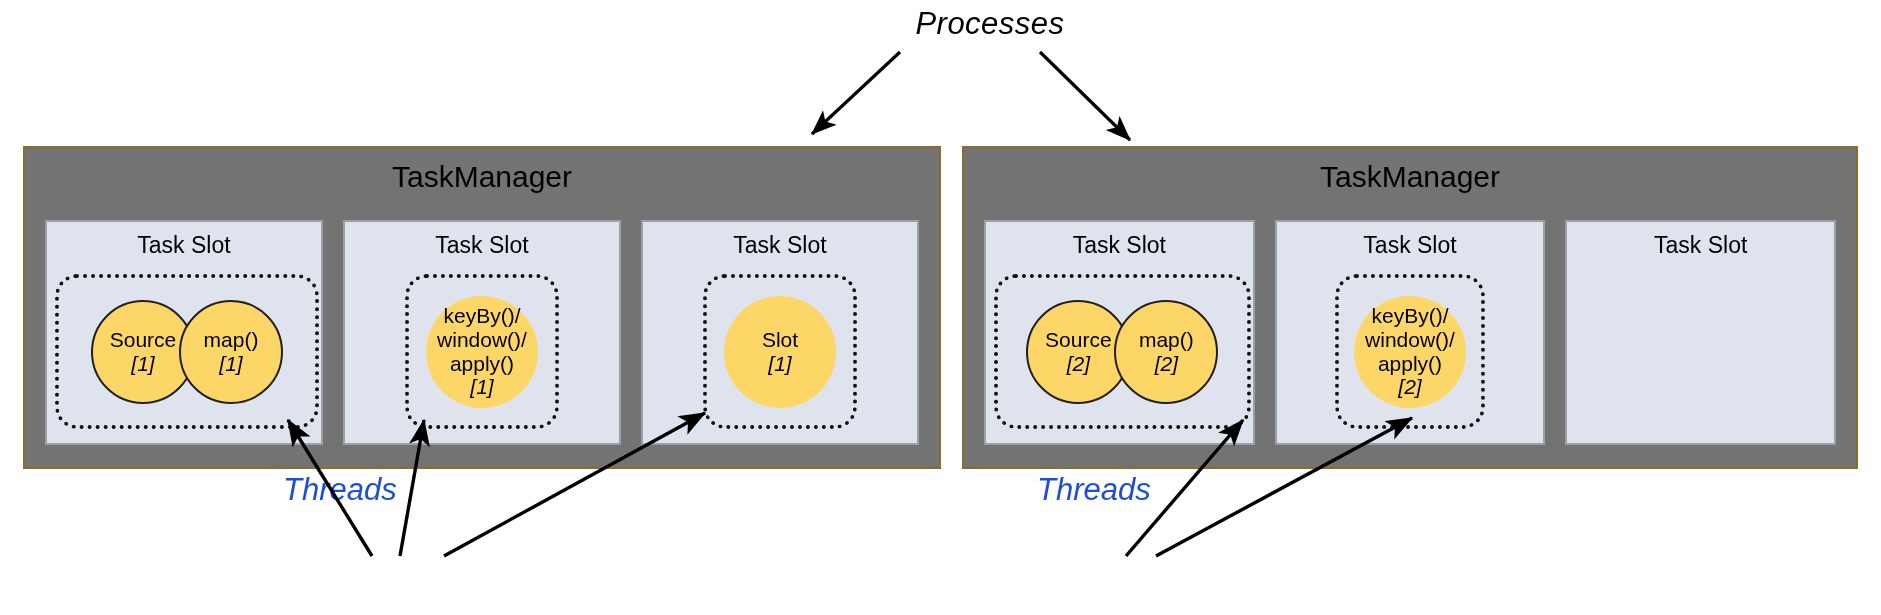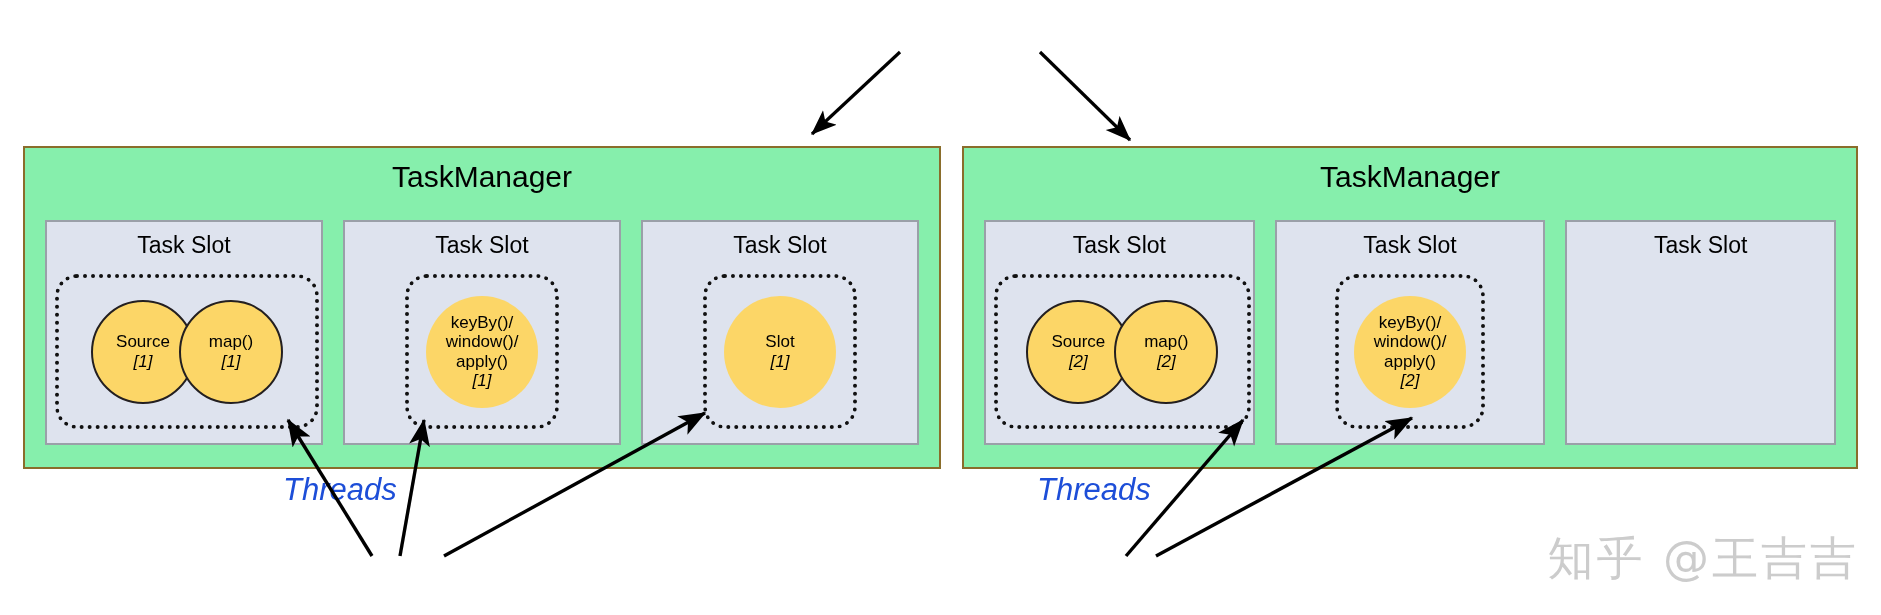--- a/index.html
+++ b/index.html
@@ -33,21 +33,21 @@
     font-style: italic;
     color: #000000;
     letter-spacing: 0.5px;
   }
 
   
   .taskmanager {
     position: absolute;
     top: 146px;
     height: 323px;
-    background: #86efac;
+    background: #737373;
     border: 2px solid #8a6d2b;
     box-sizing: border-box;
   }
   .taskmanager.tm-left  { left: 23px;  width: 918px; }
   .taskmanager.tm-right { left: 962px; width: 896px; }
 
   .tm-title {
     position: absolute;
     top: 12px;
     left: 0;
@@ -117,21 +117,21 @@
   .op-circle {
     width: 104px;
     height: 104px;
     border-radius: 50%;
     background: #fcd667;
     border: 2px solid #231f20;
     display: flex;
     flex-direction: column;
     align-items: center;
     justify-content: center;
-    font-size: 17px;
+    font-size: 21px;
     line-height: 1.12;
     color: #000000;
     text-align: center;
     box-sizing: border-box;
   }
   .circle-group .op-circle + .op-circle {
     margin-left: -16px;
     align-items: center;
   }
   .op-circle.plain {
@@ -174,20 +174,21 @@
     letter-spacing: 3px;
     font-family: "DejaVu Sans", sans-serif;
     white-space: nowrap;
   }
 </style>
 </head>
 <body>
 
 <div id="stage">
 
+  <div class="processes-label">Processes</div>
 
   <div class="taskmanager tm-left">
     <div class="tm-title">TaskManager</div>
     <div class="slot-row">
 
       <div class="task-slot">
         <div class="slot-title">Task Slot</div>
         <div class="thread-box wide-pair">
           <div class="circle-group">
             <div class="op-circle">
@@ -292,15 +293,14 @@
       <line x1="400" y1="556" x2="424" y2="420"></line>
       <line x1="444" y1="556" x2="705" y2="413"></line>
     </g>
 
     <g stroke="#000000" stroke-width="3.4" fill="none" marker-end="url(#ah)">
       <line x1="1126" y1="556" x2="1243" y2="420"></line>
       <line x1="1156" y1="556" x2="1412" y2="418"></line>
     </g>
   </svg>
 
-  <div class="watermark">知乎 @王吉吉</div>
 
 </div>
 
 </body></html>

